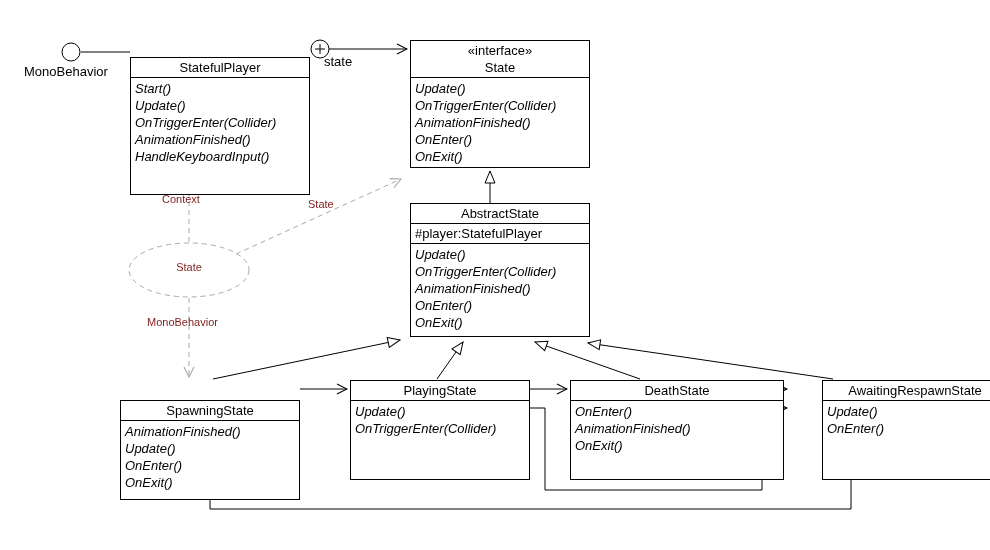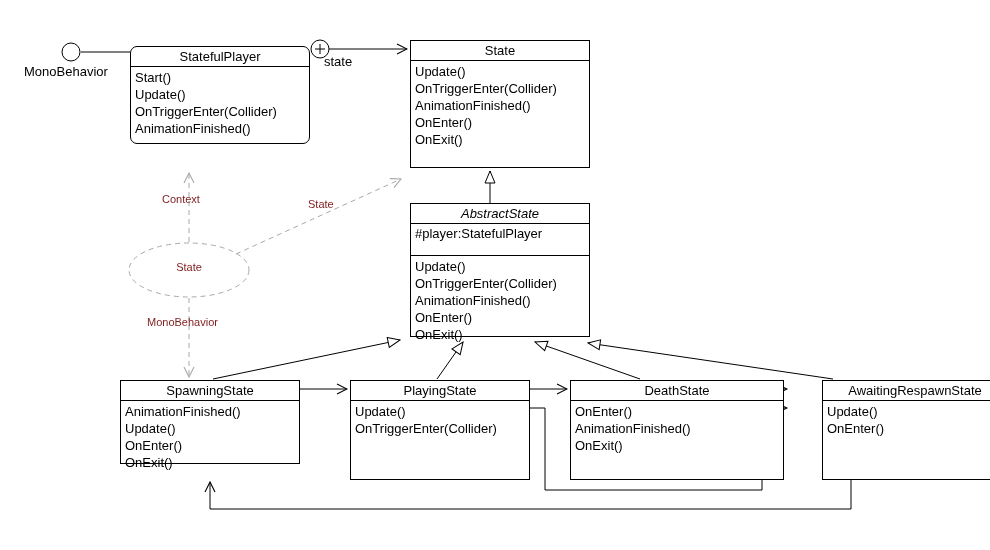--- a/index.html
+++ b/index.html
@@ -9,26 +9,26 @@
   }
   #wires{position:absolute;left:0;top:0;z-index:1;}
   .class-box{
     position:absolute;z-index:2;background:#fff;border:1px solid #000;
     box-sizing:border-box;font-size:13px;
   }
   .class-title{
     height:19px;line-height:19px;text-align:center;border-bottom:1px solid #000;
     white-space:nowrap;overflow:hidden;
   }
-  .class-title.italic{font-style:italic;}
+  .class-title.italic{}
   .iface-header{border-bottom:1px solid #000;text-align:center;padding:1px 0;}
   .iface-header div{line-height:17px;height:17px;}
   .attr-list{border-bottom:1px solid #000;padding:1px 4px;}
-  .attr-list div{line-height:17px;height:29px;white-space:nowrap;}
-  .method-list{padding:2px 4px;}
+  .attr-list div{line-height:17px;height:17px;white-space:nowrap;}
+  .method-list{padding:2px 4px;font-style:italic;}
   .method-list div{line-height:17px;height:17px;white-space:nowrap;}
   .floating-label{position:absolute;z-index:3;font-size:13px;white-space:nowrap;}
   .annotation{color:#7f1d1d;font-size:11px;}
   .ellipse-label{width:70px;text-align:center;}
 </style>
 </head>
 <body>
 
 <div id="stage">
 
@@ -71,32 +71,34 @@
     <polyline points="851,480 851,509 210,509 210,482" fill="none" stroke="#000" marker-end="url(#openArrow)"></polyline>
 
     <g stroke="#a9a9a9" fill="none" stroke-dasharray="5,4">
       <ellipse cx="189" cy="270" rx="60" ry="27"></ellipse>
       <line x1="189" y1="242" x2="189" y2="173" marker-end="url(#grayOpenArrow)"></line>
       <line x1="236" y1="254" x2="401" y2="179" marker-end="url(#grayOpenArrow)"></line>
       <line x1="189" y1="298" x2="189" y2="377" marker-end="url(#grayOpenArrow)"></line>
     </g>
   </svg>
 
-  <div class="class-box" style="left:130px;top:46px;width:180px;height:98px;border-radius:7px;">
+  <div class="class-box" style="left:130px;top:57px;width:180px;height:138px;">
     <div class="class-title">StatefulPlayer</div>
     <div class="method-list">
         <div>Start()</div>
         <div>Update()</div>
         <div>OnTriggerEnter(Collider)</div>
         <div>AnimationFinished()</div>
+        <div>HandleKeyboardInput()</div>
       </div>
   </div>
 
   <div class="class-box" style="left:410px;top:40px;width:180px;height:128px;">
     <div class="iface-header">
+      <div>«interface»</div>
       <div>State</div>
     </div>
     <div class="method-list">
         <div>Update()</div>
         <div>OnTriggerEnter(Collider)</div>
         <div>AnimationFinished()</div>
         <div>OnEnter()</div>
         <div>OnExit()</div>
       </div>
   </div>
@@ -108,21 +110,21 @@
       </div>
     <div class="method-list">
         <div>Update()</div>
         <div>OnTriggerEnter(Collider)</div>
         <div>AnimationFinished()</div>
         <div>OnEnter()</div>
         <div>OnExit()</div>
       </div>
   </div>
 
-  <div class="class-box" style="left:120px;top:380px;width:180px;height:84px;">
+  <div class="class-box" style="left:120px;top:400px;width:180px;height:100px;">
     <div class="class-title">SpawningState</div>
     <div class="method-list">
         <div>AnimationFinished()</div>
         <div>Update()</div>
         <div>OnEnter()</div>
         <div>OnExit()</div>
       </div>
   </div>
 
   <div class="class-box" style="left:350px;top:380px;width:180px;height:100px;">

